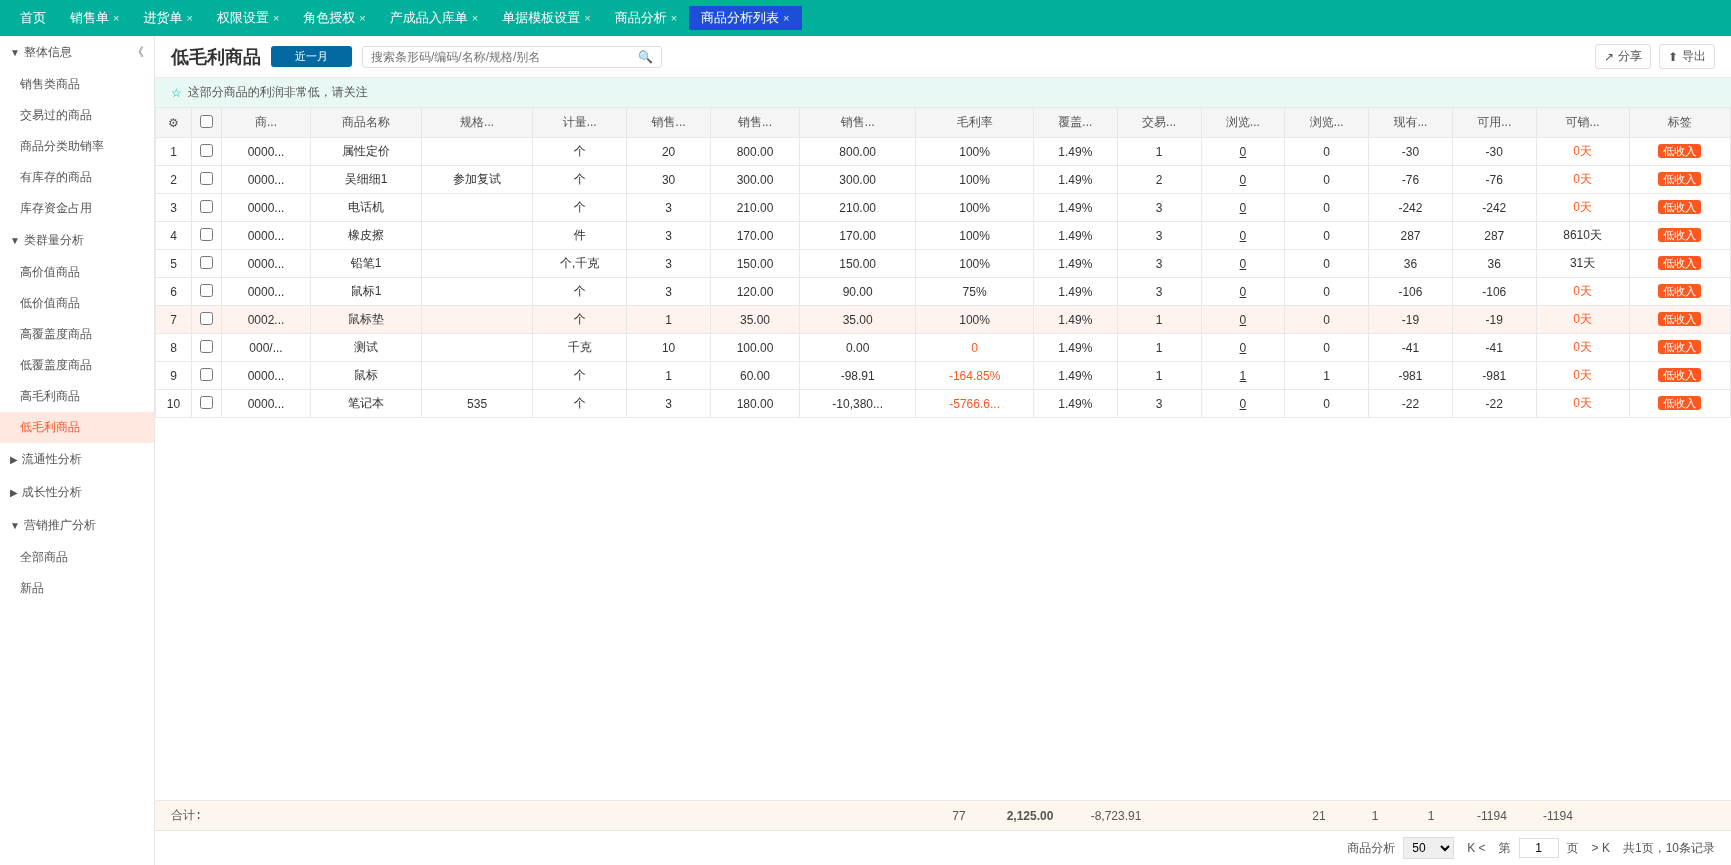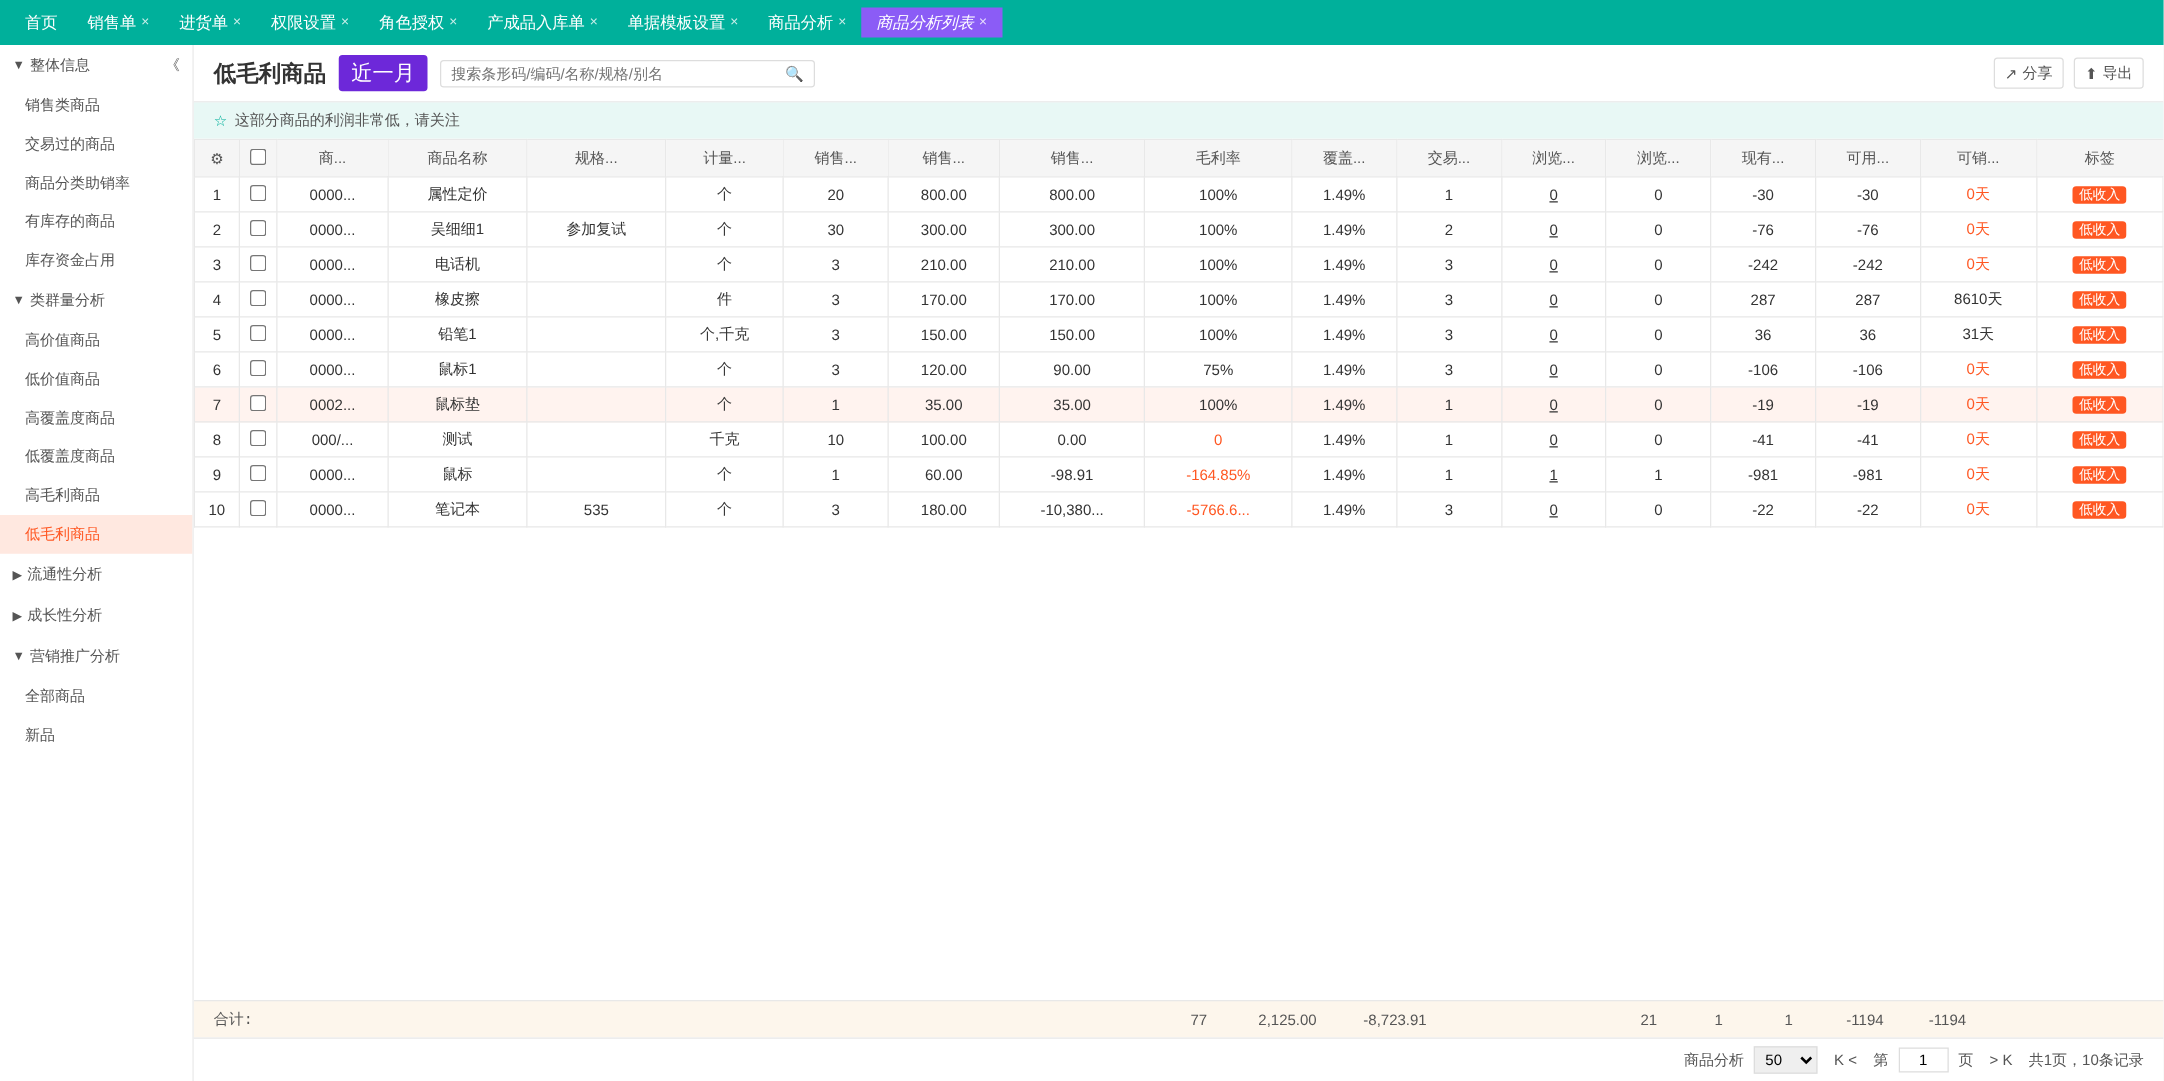--- a/index.html
+++ b/index.html
@@ -16,21 +16,21 @@
     .nav-item {
       color: #fff;
       padding: 0 12px;
       height: 24px;
       display: flex;
       align-items: center;
       cursor: pointer;
       font-size: 13px;
       white-space: nowrap;
     }
-    .nav-item.active { background: #8b5cf6; font-style: italic; }
+    .nav-item.active { background: #1d4ed8; }
     .nav-item .close-x { margin-left: 4px; font-size: 11px; opacity: 0.8; }
 
     
     .main-layout {
       display: flex;
       height: calc(100vh - 36px);
       overflow: hidden;
     }
 
     
@@ -75,27 +75,27 @@
       background: #fff;
       border-bottom: 1px solid #e8e8e8;
       gap: 10px;
     }
     .page-title {
       font-size: 18px;
       font-weight: bold;
       color: #333;
     }
     .time-filter-btn {
-      background: #6d28d9;
+      background: #0369a1;
       color: #fff;
       border: none;
       border-radius: 3px;
-      padding: 3px 10px;
-      cursor: pointer;
-      font-size: 17px;
+      padding: 3px 24px;
+      cursor: pointer;
+      font-size: 11px;
     }
     .search-box {
       display: flex;
       align-items: center;
       border: 1px solid #ddd;
       border-radius: 3px;
       padding: 3px 8px;
       background: #fff;
       flex: 1;
       max-width: 300px;
@@ -534,21 +534,21 @@
     </tr>
           </tbody>
       </table>
     </div>
 
     <div class="table-footer">
       <span class="footer-total-label">合计:</span>
       <div style="display:flex; gap:16px; flex:1; font-size:12px;">
         <span style="flex:3;"></span>
         <span style="min-width:40px; text-align:center;">77</span>
-        <span style="min-width:70px; text-align:center;">2,125.00</span>
+        <span style="min-width:70px; text-align:center;font-weight:bold;">2,125.00</span>
         <span style="min-width:70px; text-align:center;">-8,723.91</span>
         <span style="min-width:50px;"></span>
         <span style="min-width:50px;"></span>
         <span style="min-width:40px; text-align:center;">21</span>
         <span style="min-width:40px; text-align:center;">1</span>
         <span style="min-width:40px; text-align:center;">1</span>
         <span style="min-width:50px; text-align:center;">-1194</span>
         <span style="min-width:50px; text-align:center;">-1194</span>
         <span style="min-width:50px;"></span>
         <span style="min-width:50px;"></span>

